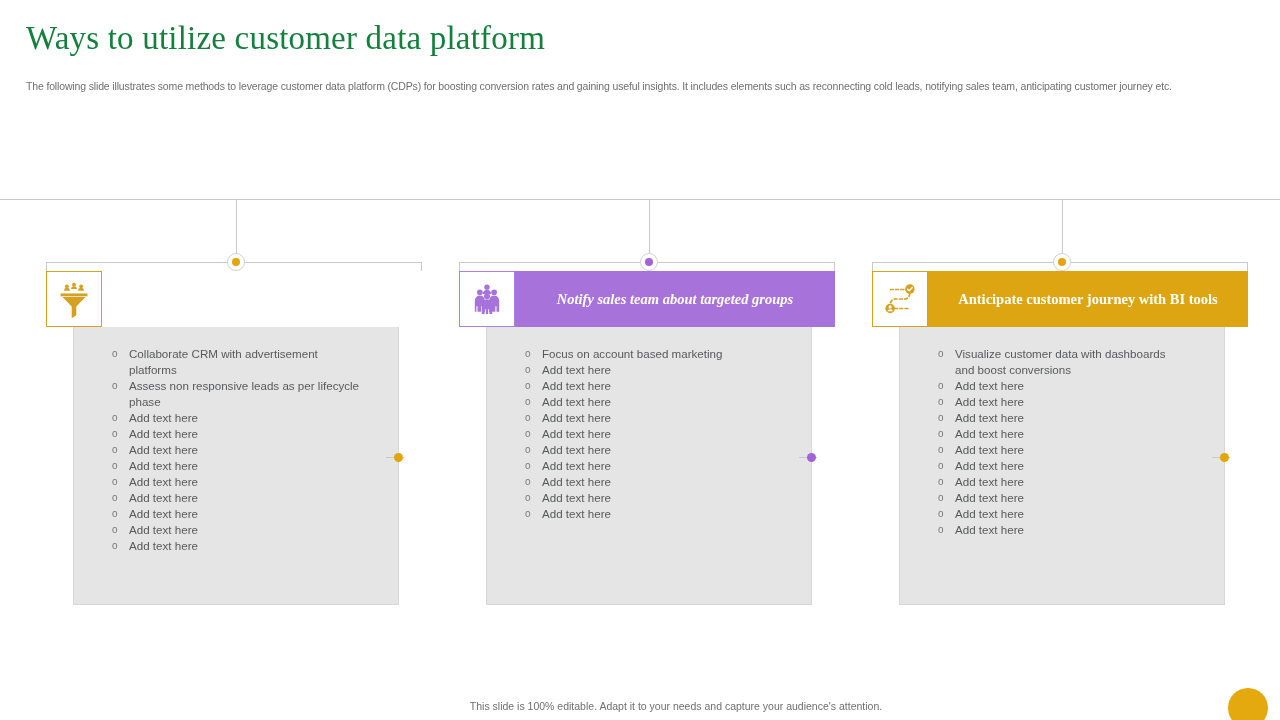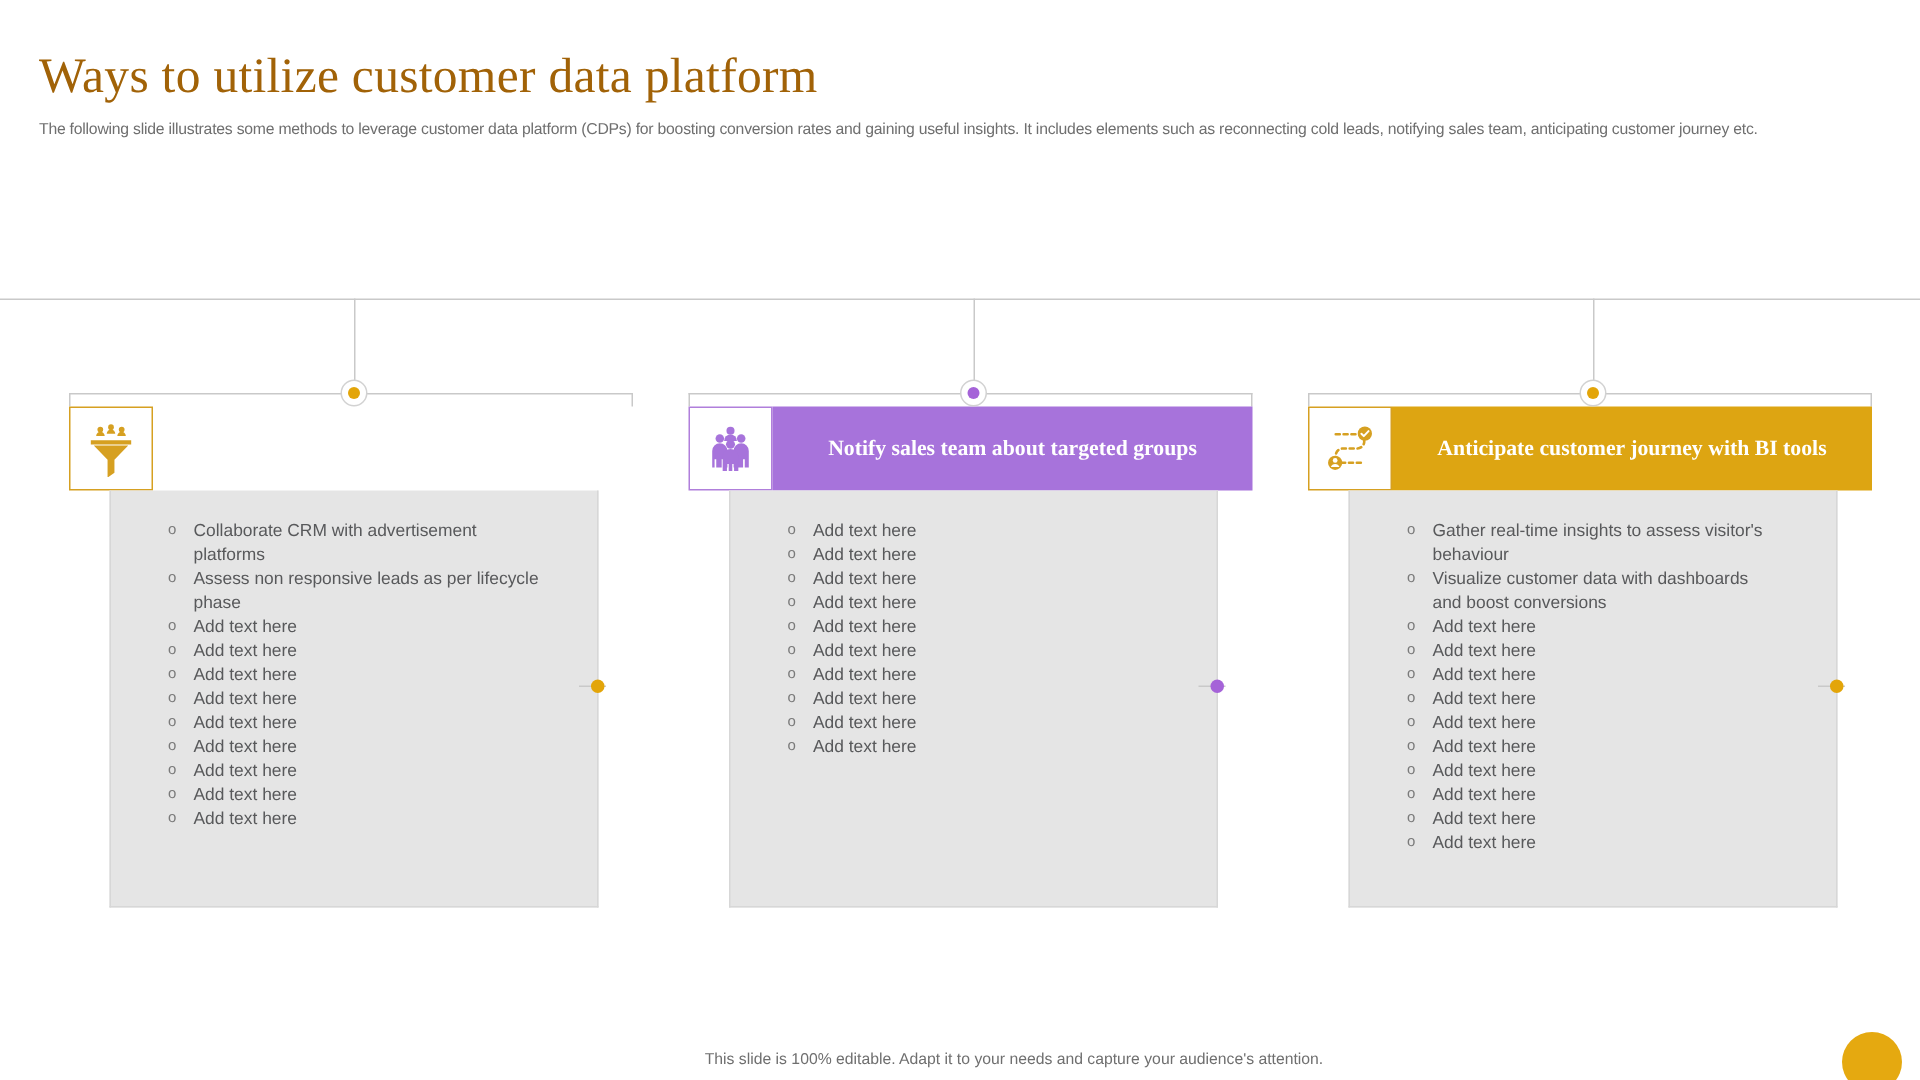--- a/index.html
+++ b/index.html
@@ -12,24 +12,24 @@
     height: 720px;
     position: relative;
     overflow: hidden;
     font-family: "Liberation Sans", sans-serif;
   }
 
   
   .slide-title {
     position: absolute;
     left: 26px;
-    top: 33px;
+    top: 20px;
     font-family: "Liberation Serif", serif;
     font-size: 33px;
-    color: #a16207;
+    color: #15803d;
     letter-spacing: 0.2px;
     white-space: nowrap;
   }
   .slide-subtitle {
     position: absolute;
     left: 26px;
     top: 79px;
     width: 1180px;
     font-size: 10.5px;
     line-height: 15px;
@@ -118,21 +118,21 @@
   .icon-box.purple{ border: 1px solid #b07fdb; }
 
   .head-band {
     flex: 1;
     display: flex;
     align-items: center;
     justify-content: center;
     text-align: center;
   }
   .head-band.gold   { background: #dda512; }
-  .head-band.purple { background: #a773db; }
+  .head-band.purple { background: #a773db; font-style: italic; }
   .head-title {
     font-family: "Liberation Serif", serif;
     font-weight: bold;
     font-size: 14.5px;
     line-height: 19px;
     color: #ffffff;
     padding: 0 8px;
   }
 
   .card-body {
@@ -279,20 +279,21 @@
           <path d="M17.4 31a6.6 6.6 0 0113.2 0v12h-3.6v-6h-1.5v6h-3v-6h-1.5v6h-3.6z"></path>
         </g>
       </svg>
     </div>
     <div class="head-band purple">
       <span class="head-title">Notify sales team about targeted groups</span>
     </div>
   </div>
   <div class="card-body" style="left:27px; width:326px; height:278px;">
     <ul class="bullets" style="left:38px; width:250px;">
+      <li>Focus on account based marketing</li>
       <li>Add text here</li>
       <li>Add text here</li>
       <li>Add text here</li>
       <li>Add text here</li>
       <li>Add text here</li>
       <li>Add text here</li>
       <li>Add text here</li>
       <li>Add text here</li>
       <li>Add text here</li>
       <li>Add text here</li>
@@ -316,21 +317,20 @@
         <circle cx="11.5" cy="34" r="2" fill="#ffffff"></circle>
         <path d="M7.9 39.6a3.8 3.8 0 017.2 0z" fill="#ffffff"></path>
       </svg>
     </div>
     <div class="head-band gold">
       <span class="head-title">Anticipate customer journey with BI tools</span>
     </div>
   </div>
   <div class="card-body" style="left:27px; width:326px; height:278px;">
     <ul class="bullets" style="left:38px; width:250px;">
-      <li>Gather real-time insights to assess visitor's behaviour</li>
       <li>Visualize customer data with dashboards and boost conversions</li>
       <li>Add text here</li>
       <li>Add text here</li>
       <li>Add text here</li>
       <li>Add text here</li>
       <li>Add text here</li>
       <li>Add text here</li>
       <li>Add text here</li>
       <li>Add text here</li>
       <li>Add text here</li>

